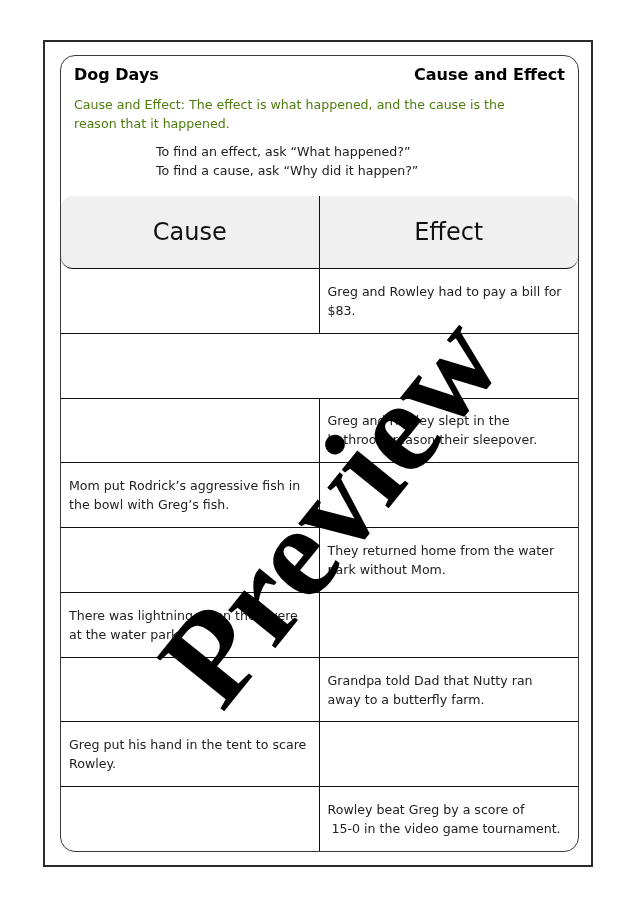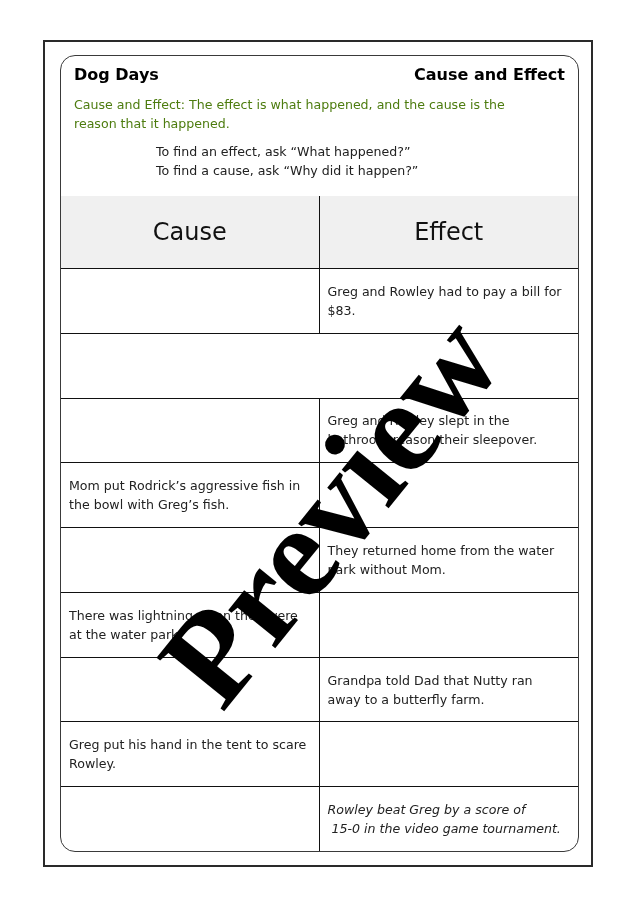--- a/index.html
+++ b/index.html
@@ -63,37 +63,38 @@
     display: flex;
     flex-direction: column;
   }
 
   .grid-head {
     flex: none;
     height: 73px;
     background: #f0f0f0;
     border-bottom: 1px solid #111;
     display: flex;
+    border-radius: 12px;
   }
   .hcell {
     width: 50%;
     display: flex;
     align-items: center;
     justify-content: center;
     font-size: 24px;
     color: #111;
   }
   .hcell.cause { border-right: 1px solid #111; }
 
   .grid-row {
     flex: 1 1 0;
     display: flex;
     border-bottom: 1px solid #111;
   }
-  .grid-row:last-child { border-bottom: none; font-style: italic; }
+  .grid-row:last-child { border-bottom: none; }
 
   .cell {
     width: 50%;
     display: flex;
     align-items: center;
     padding: 0 3px 0 8px;
     font-size: 12.6px;
     line-height: 19px;
     white-space: pre-wrap;
     color: #222;

